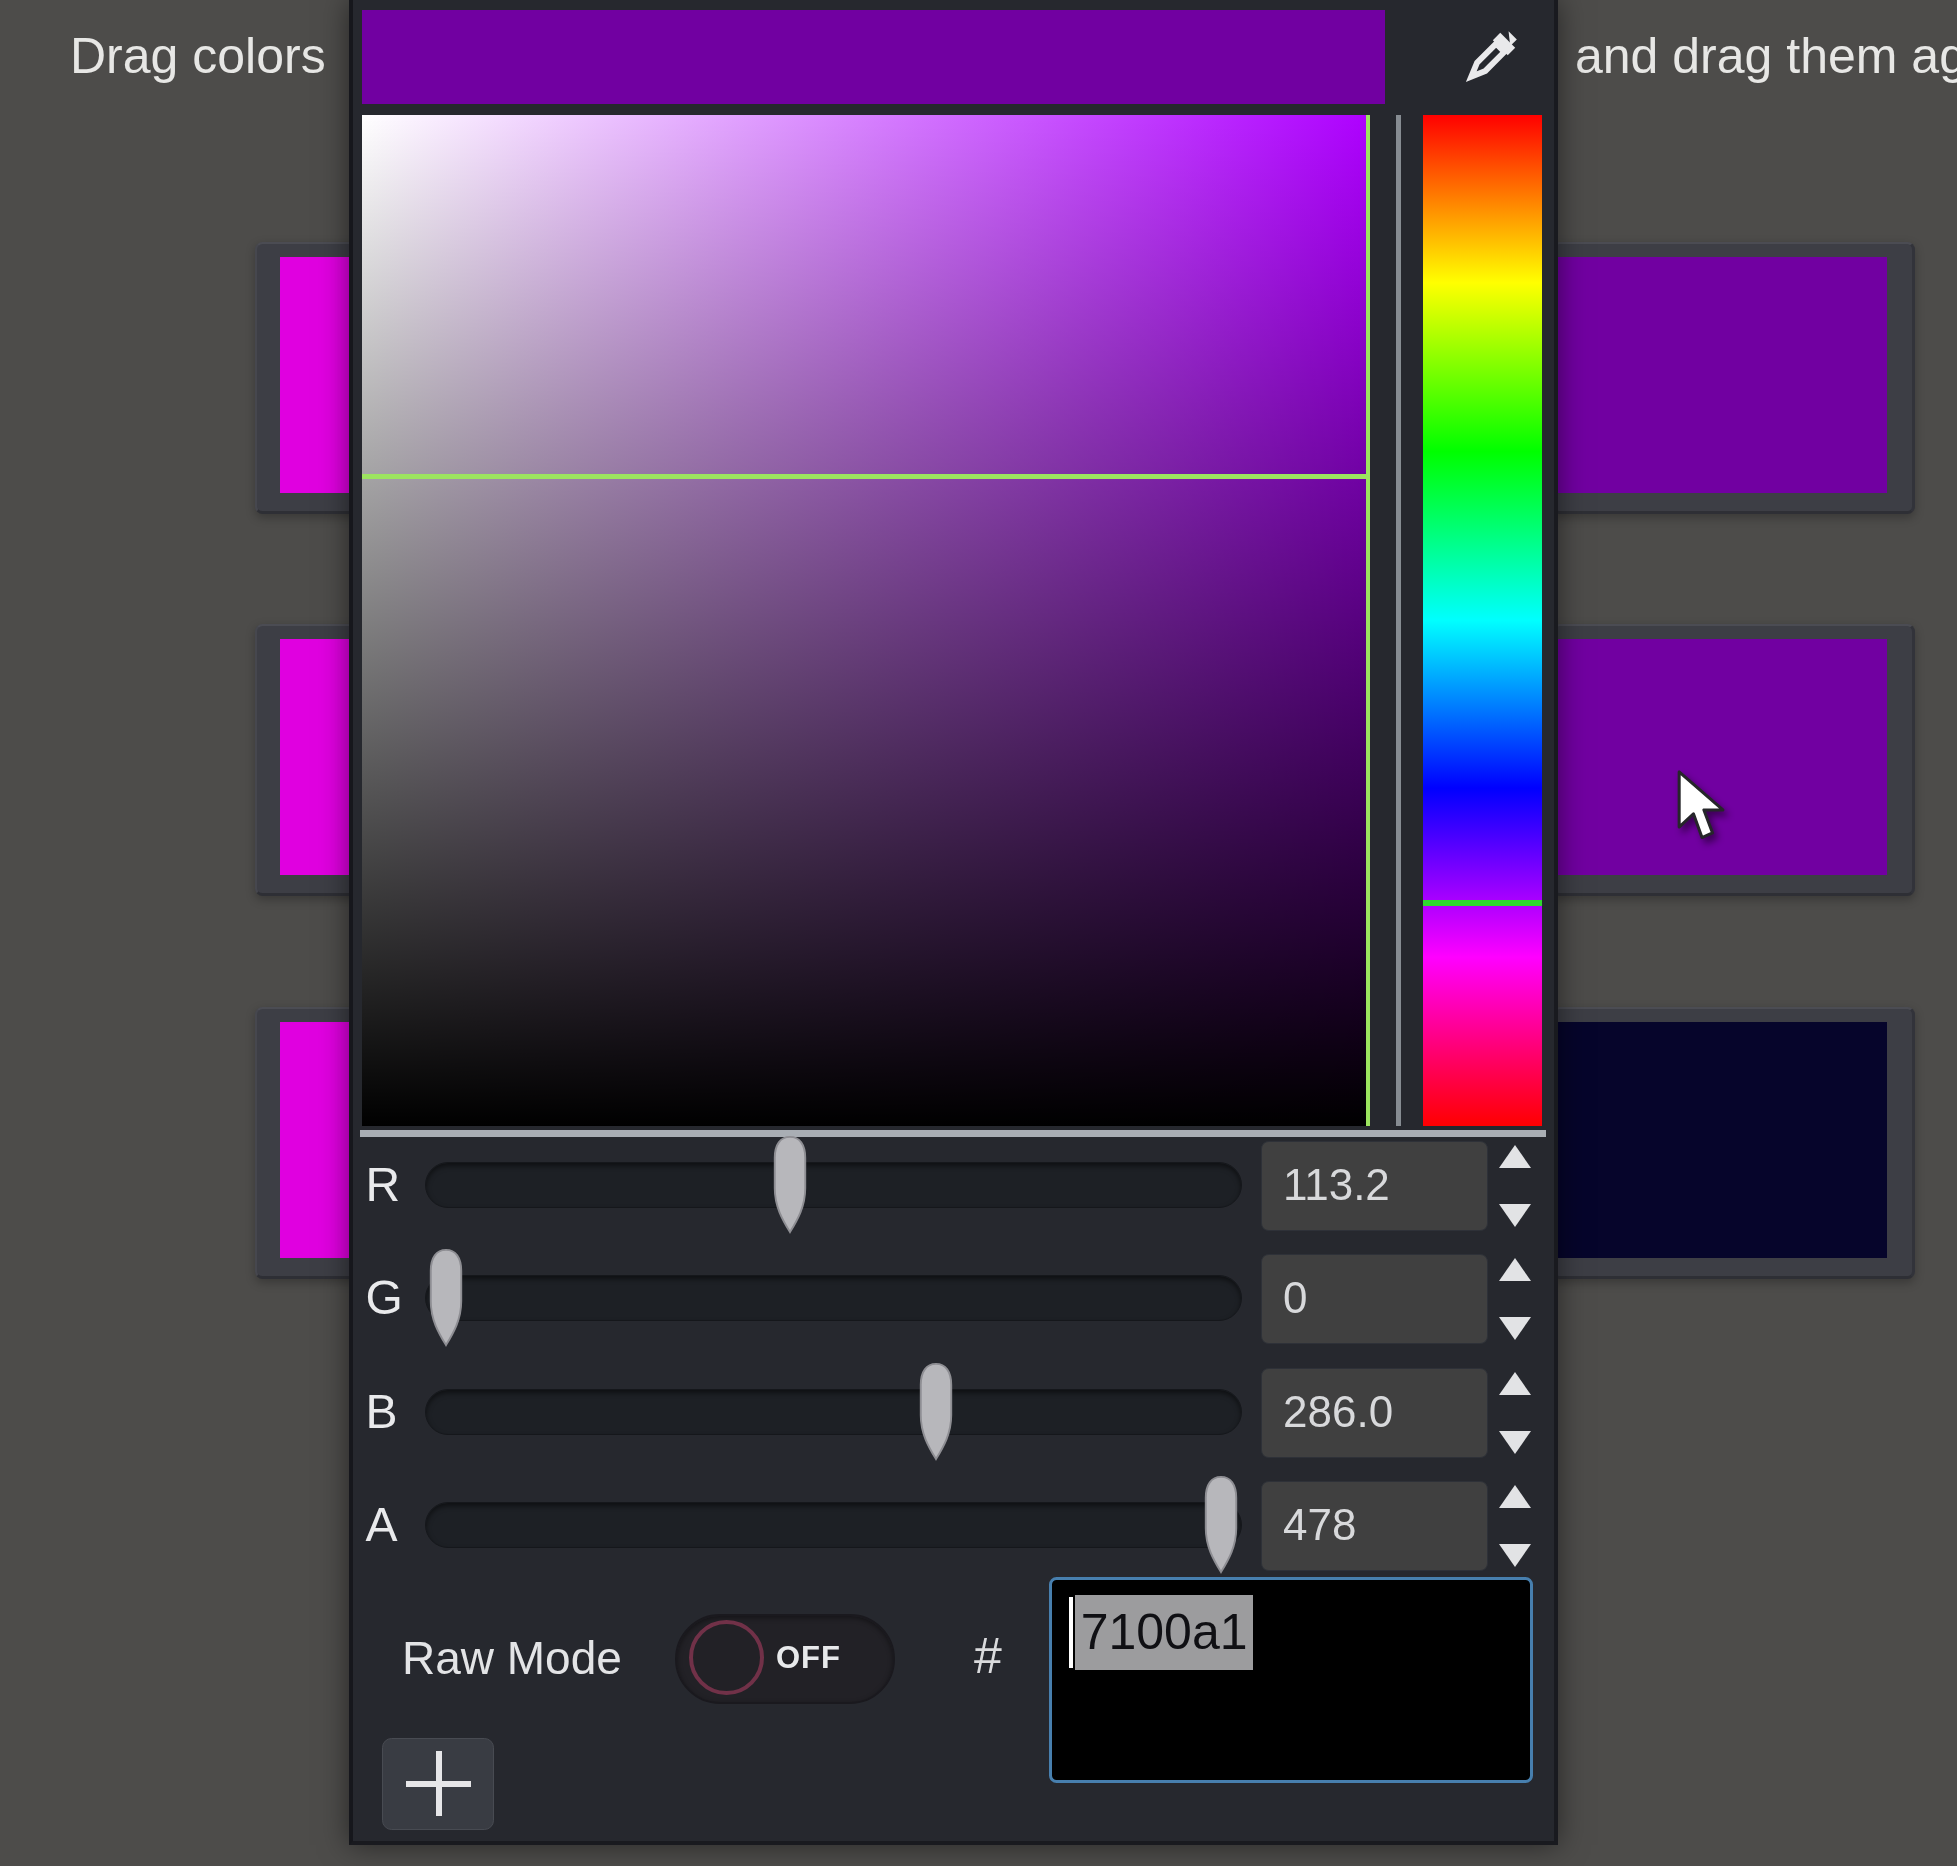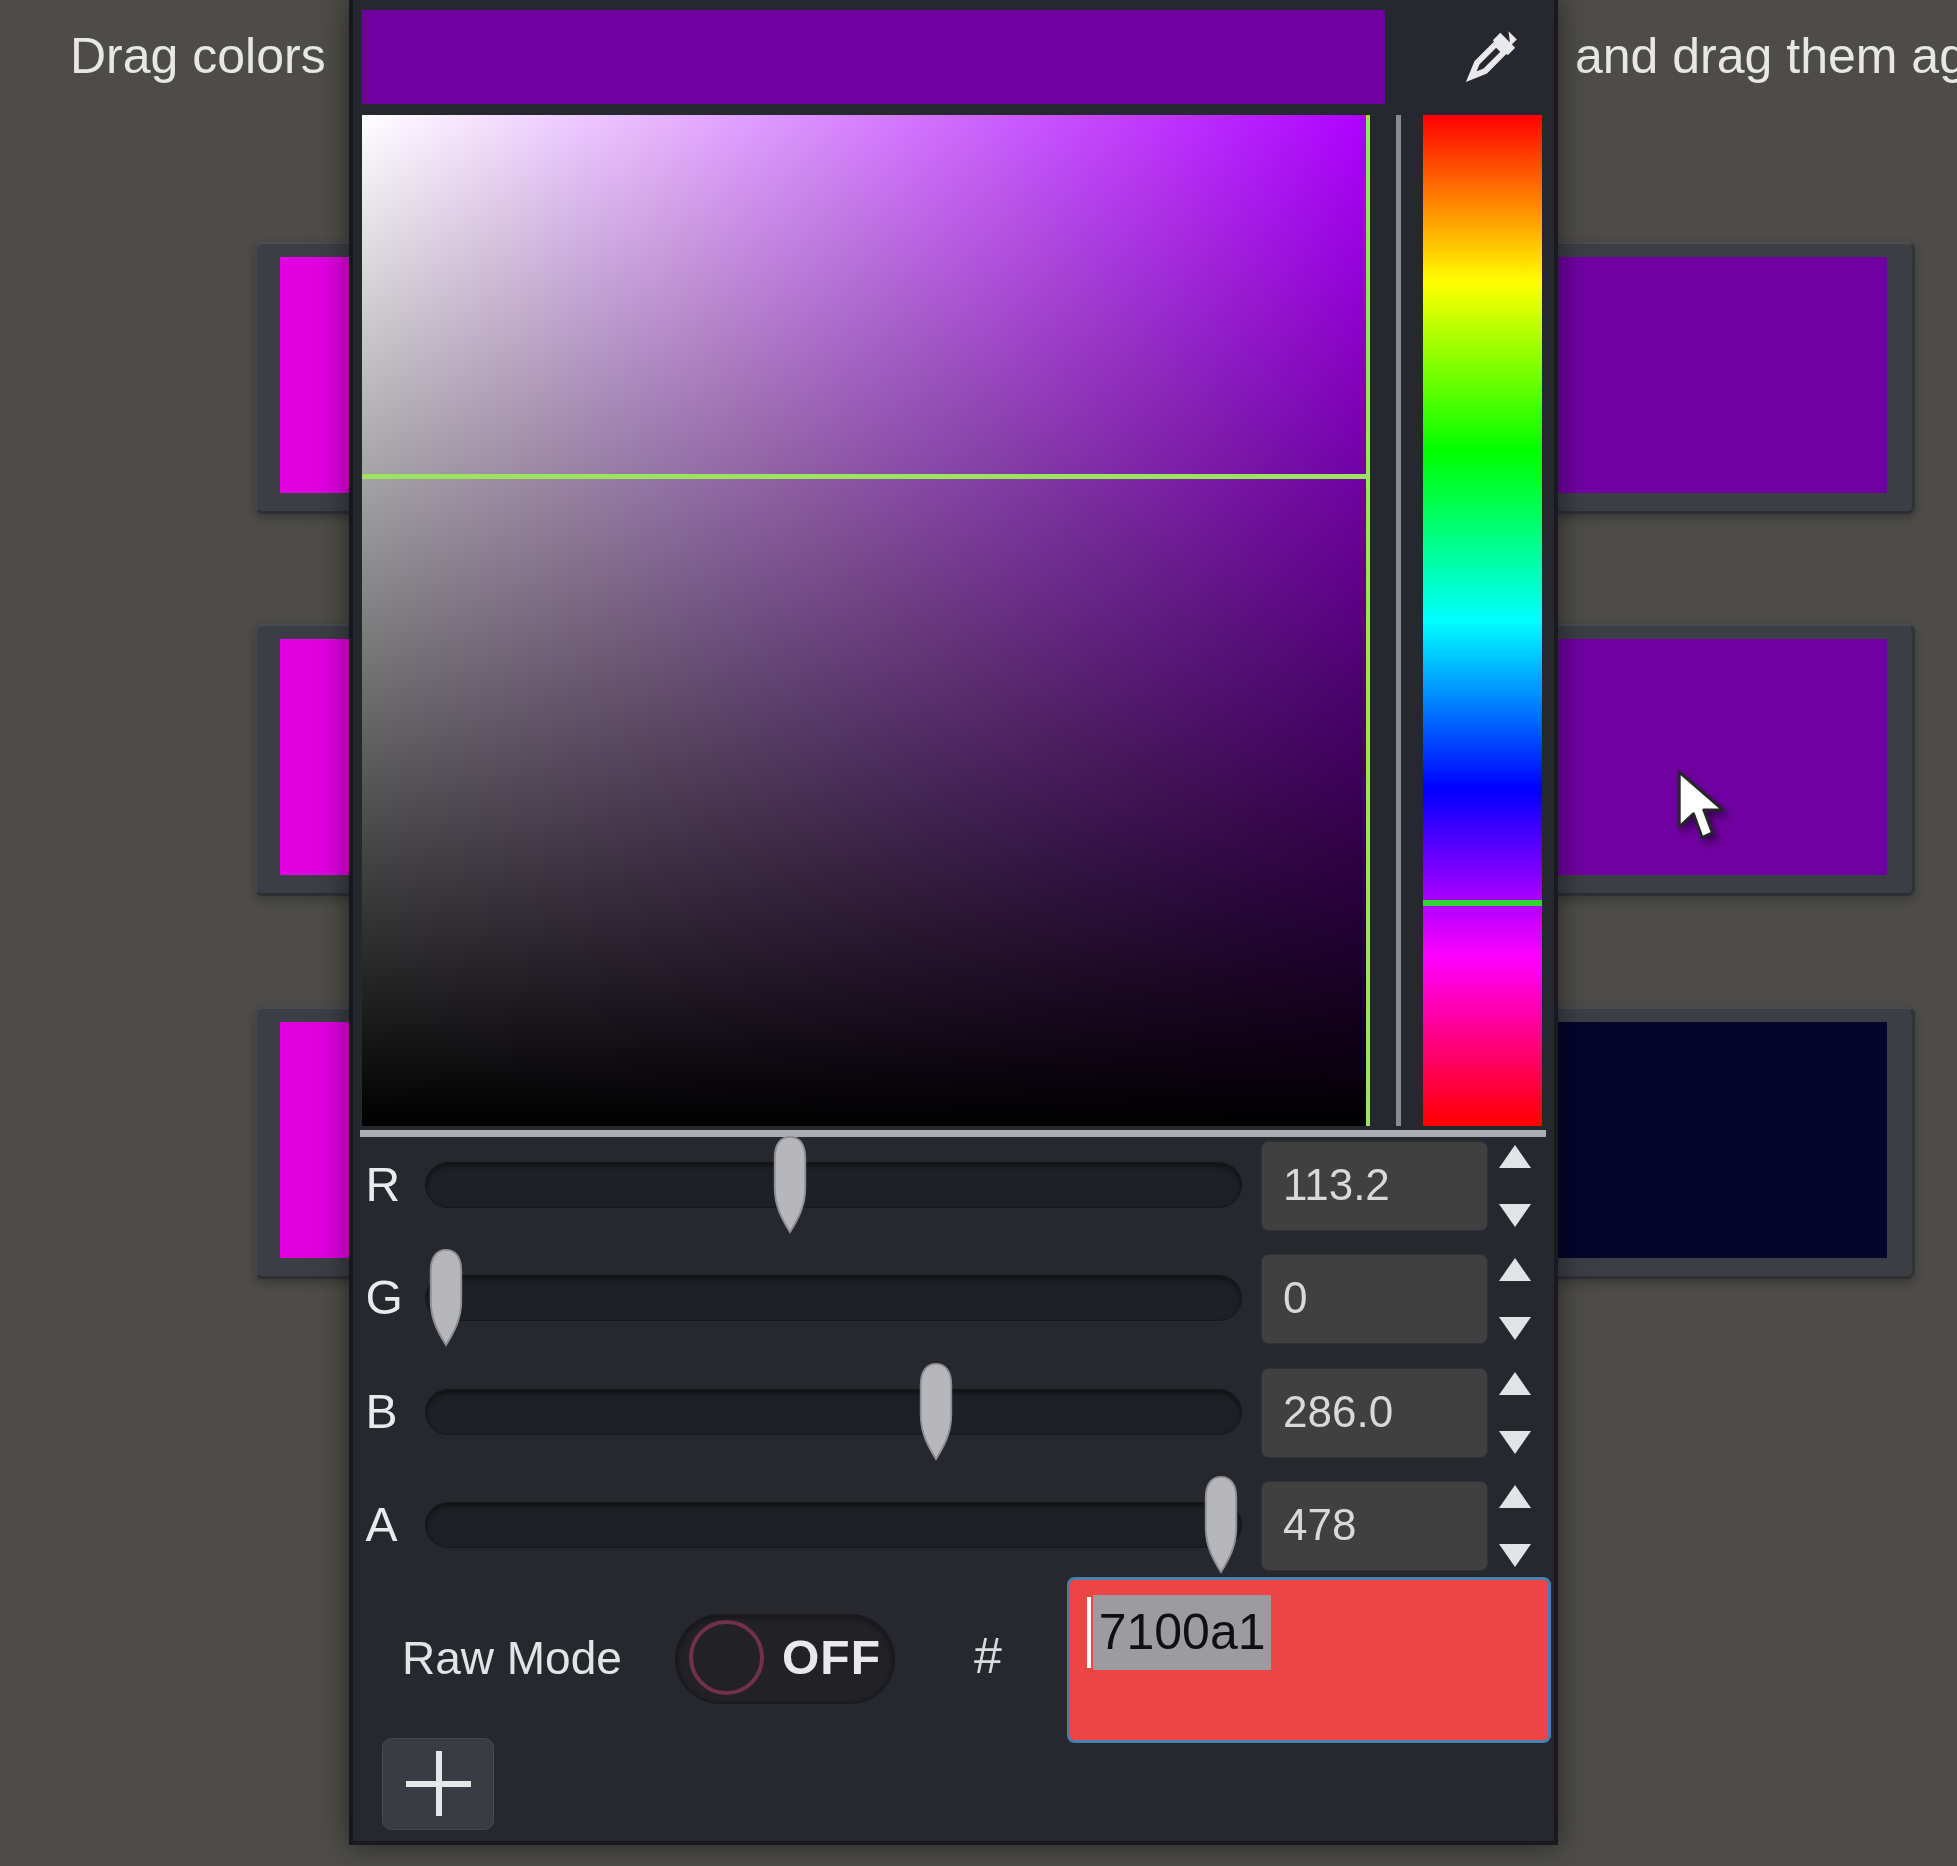--- a/index.html
+++ b/index.html
@@ -84,25 +84,25 @@
   
   .raw-label{position:absolute;left:49px;top:1631px;font-size:46px;color:#e3e4e6;}
   .toggle{
     position:absolute;left:322px;top:1614px;width:220px;height:90px;
     background:#222126;border:2.9px solid #1a191e;border-radius:46px;
     box-shadow:inset 0 1.9px 4.8px rgba(0,0,0,.4);cursor:pointer;
   }
   .toggle-ring{position:absolute;left:11.5px;top:3.8px;width:75px;height:75px;border-radius:50%;
     border:4.8px solid #713148;background:transparent;}
   .toggle-state{position:absolute;left:99px;top:0;width:111px;height:84px;line-height:84px;
-    text-align:center;font-size:48px;font-weight:bold;color:#e8e9eb;letter-spacing:1px;}
+    text-align:left;font-size:31px;font-weight:bold;color:#e8e9eb;letter-spacing:1px;}
   .hash-label{position:absolute;left:621px;top:1627px;font-size:50px;color:#dadbdd;}
   .hex-field{
-    position:absolute;left:714px;top:1577px;width:484px;height:166px;
-    background:#ef4444;border:3.8px solid #477fae;border-radius:7.6px;cursor:text;
+    position:absolute;left:696px;top:1577px;width:484px;height:206px;
+    background:#000000;border:3.8px solid #477fae;border-radius:7.6px;cursor:text;
   }
   .hex-caret{position:absolute;left:17px;top:17px;width:3.8px;height:71px;background:#ffffff;}
   .hex-selection{
     position:absolute;left:23px;top:15.3px;height:75px;line-height:75px;
     background:#9c9c9e;color:#101014;font-size:50px;padding:0 5.7px;
   }
   .plus-btn{
     position:absolute;left:29px;top:1738px;width:112px;height:92px;
     background:#393c43;border:1.9px solid #484b52;border-radius:9.6px;cursor:pointer;
   }

